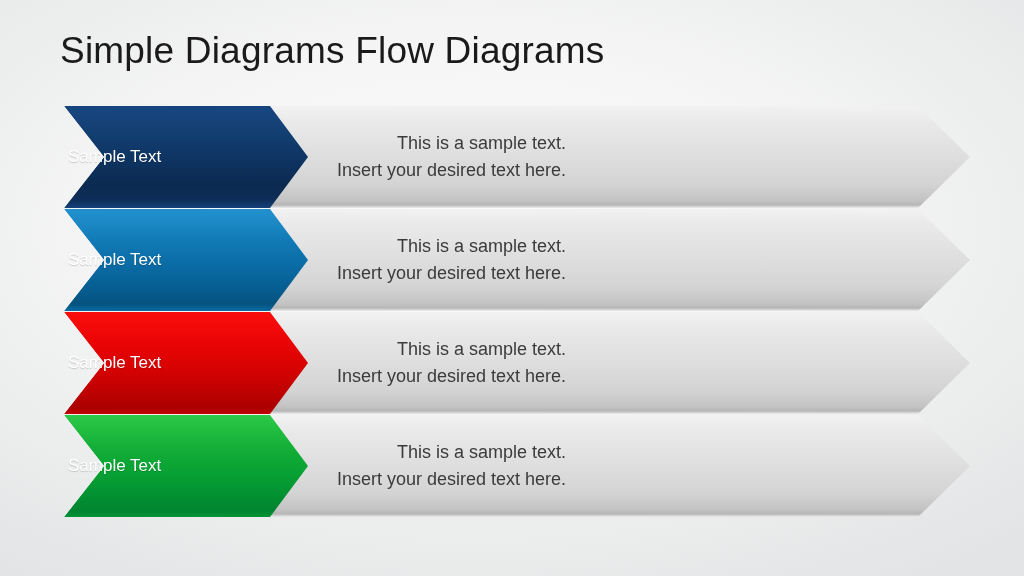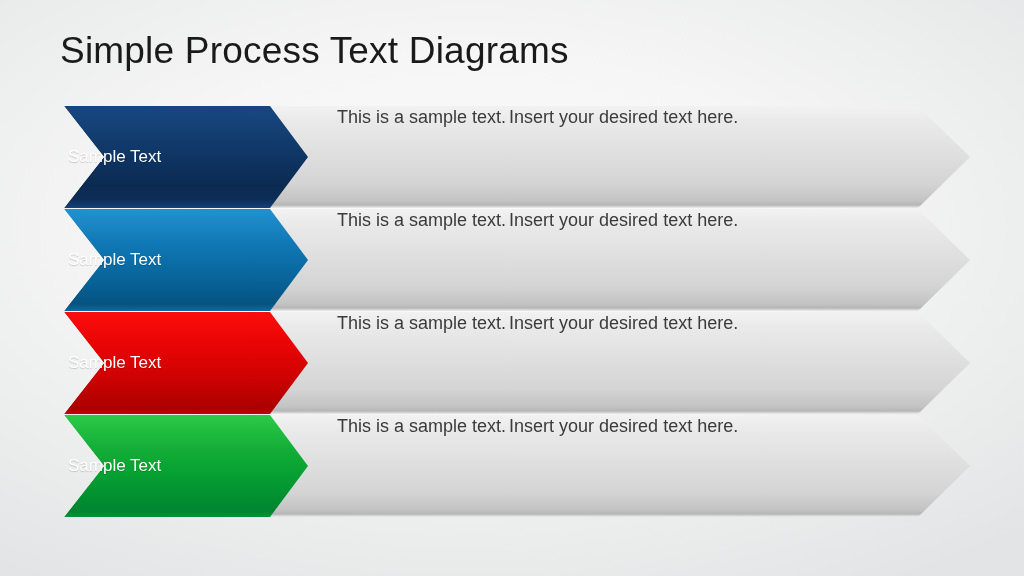--- a/index.html
+++ b/index.html
@@ -89,41 +89,41 @@
     white-space: nowrap;
     text-shadow: 0 1px 1px rgba(0,0,0,0.18);
   }
 
   .body-text {
     position: absolute;
     left: 337px;
     top: 0;
     height: 102px;
     display: flex;
-    flex-direction: row;
+    flex-direction: column;
     justify-content: center;
     gap: 3px;
     font-size: 18px;
     color: #3b3b3b;
     line-height: 1.28;
     white-space: nowrap;
   }
 
   
   .c-navy  { background: linear-gradient(to bottom, #16447d 0%, #17457f 6%, #123d6f 30%, #0e3360 55%, #0b2a50 78%, #0d2e58 92%, #15417a 100%); }
   .c-blue  { background: linear-gradient(to bottom, #2390cd 0%, #1e8cc9 8%, #1078b4 34%, #0a6aa2 58%, #065c8f 80%, #05537f 93%, #0a6ba3 100%); }
   .c-red   { background: linear-gradient(to bottom, #f90d0d 0%, #f60a0a 10%, #e70404 34%, #d40202 58%, #bd0101 80%, #ab0000 94%, #c20202 100%); }
   .c-green { background: linear-gradient(to bottom, #2cc94a 0%, #24c142 10%, #13ad37 34%, #07a033 58%, #029031 80%, #008430 94%, #029536 100%); }
 </style>
 </head>
 <body>
 
 <div id="slide">
 
-  <div id="page-title">Simple Process Text Diagrams</div>
+  <div id="page-title">Simple Diagrams Flow Diagrams</div>
 
   <div class="row" style="top:106px">
     <div class="bar"></div>
     <div class="chev">
       <div class="chev-inner c-navy"></div>
     </div>
     <div class="chev-label">Sample Text</div>
     <div class="body-text">
       <div>This is a sample text.</div>
       <div>Insert your desired text here.</div>

